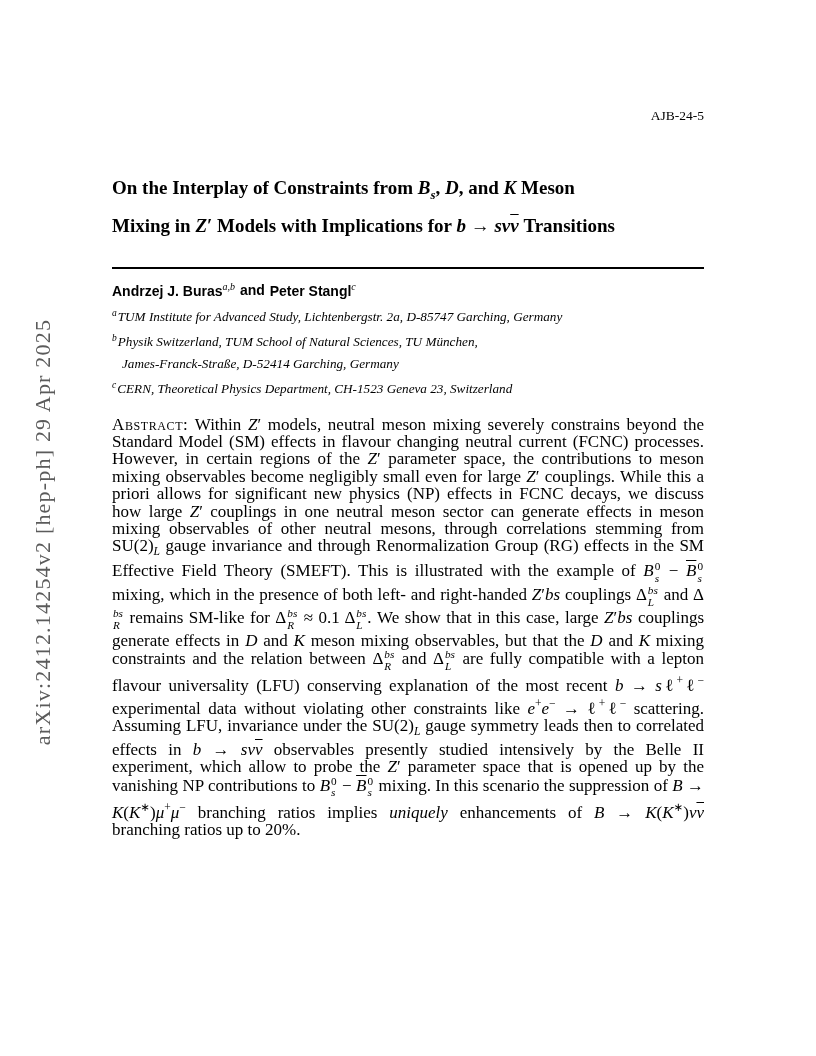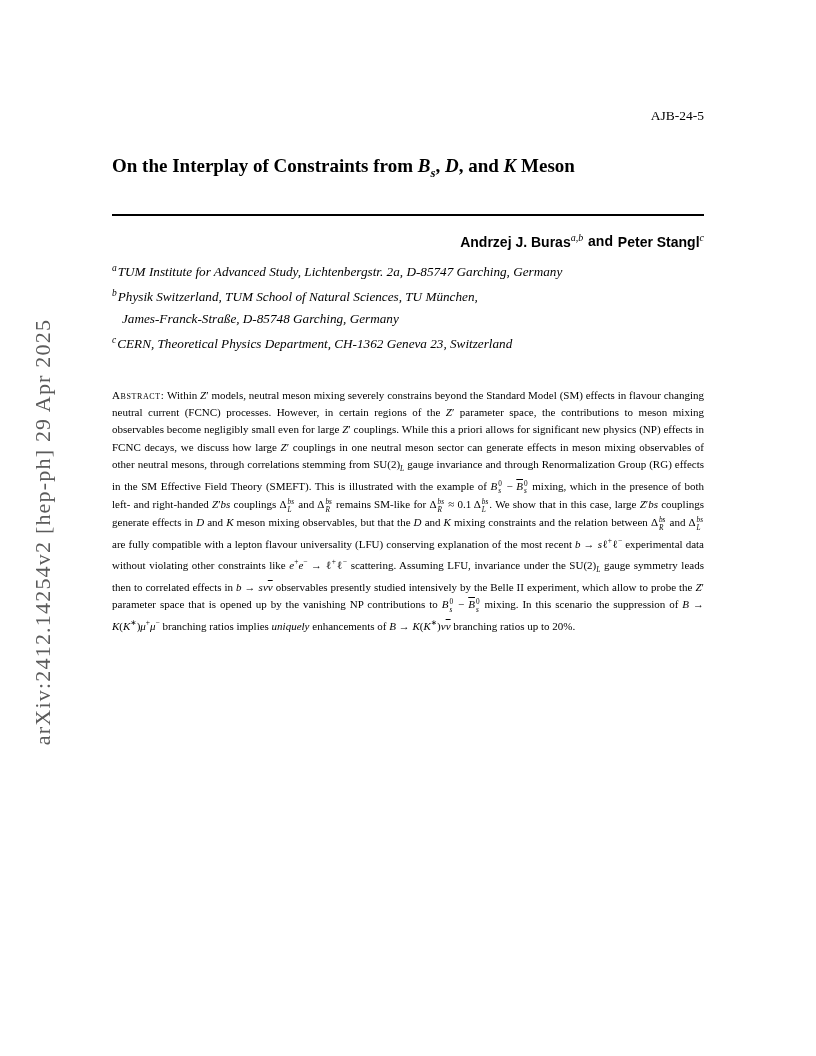--- a/index.html
+++ b/index.html
@@ -29,38 +29,37 @@
     top: 0;
     width: 592px;
   }
   .report-numbers {
     margin-top: 106px;
     text-align: right;
     font-size: 13.5px;
     line-height: 20px;
   }
   .title {
-    margin-top: 24px;
+    margin-top: 46px;
     font-size: 19px;
     font-weight: bold;
     line-height: 31px;
   }
   .title .title-line { white-space: nowrap; }
   .title-rule {
     margin-top: 26px;
     border: none;
     border-top: 2px solid #000;
     height: 0;
   }
   .authors {
     font-family: "Liberation Sans", sans-serif;
     font-weight: bold;
     font-size: 14px;
-    line-height: 28px;
-    text-align: right;
+    line-height: 20px;
   }
   .auth-sup {
     font-family: "Liberation Serif", serif;
     font-style: italic;
     font-weight: normal;
     font-size: 10px;
     vertical-align: super;
   }
   .authors .connector { margin: 0 1px; }
   .affiliations {
@@ -69,22 +68,22 @@
     font-size: 13.2px;
     line-height: 21.5px;
   }
   .aff-line.cont { padding-left: 10px; }
   .aff-marker {
     font-size: 9.5px;
     vertical-align: super;
     margin-right: 1px;
   }
   .abstract {
-    margin-top: 32px;
-    font-size: 11px;
+    margin-top: 16px;
+    font-size: 17px;
     line-height: 17.4px;
     text-align: justify;
   }
   .abs-label {
     font-variant: small-caps;
     letter-spacing: 0.6px;
   }
   i { font-style: italic; }
   sup { font-size: 68%; }
   sub { font-size: 68%; }
@@ -108,33 +107,34 @@
   <div class="arxiv-stamp">arXiv:2412.14254v2  [hep-ph]  29 Apr 2025</div>
 
   <div class="content">
 
     <div class="report-numbers">
       <div>AJB-24-5</div>
     </div>
 
     <h1 class="title">
       <div class="title-line">On the Interplay of Constraints from <i>B</i><sub><i>s</i></sub>, <i>D</i>, and <i>K</i> Meson</div>
+      <div class="title-line">Mixing in <i>Z</i>′ Models with Implications for <i>b</i> → <i>sν</i><span class="ov"><i>ν</i></span> Transitions</div>
     </h1>
 
     <hr class="title-rule">
 
     <div class="authors">
       <span class="author">Andrzej J. Buras</span><sup class="auth-sup">a,b</sup>
       <span class="connector">and</span>
       <span class="author">Peter Stangl</span><sup class="auth-sup">c</sup>
     </div>
 
     <div class="affiliations">
       <div class="aff-line"><sup class="aff-marker">a</sup><span class="aff-text">TUM Institute for Advanced Study, Lichtenbergstr. 2a, D-85747 Garching, Germany</span></div>
       <div class="aff-line"><sup class="aff-marker">b</sup><span class="aff-text">Physik Switzerland, TUM School of Natural Sciences, TU München,</span></div>
-      <div class="aff-line cont"><span class="aff-text">James-Franck-Straße, D-85748 Garching, Germany</span></div>
-      <div class="aff-line"><sup class="aff-marker">c</sup><span class="aff-text">CERN, Theoretical Physics Department, CH-1362 Geneva 23, Switzerland</span></div>
+      <div class="aff-line cont"><span class="aff-text">James-Franck-Straße, D-52414 Garching, Germany</span></div>
+      <div class="aff-line"><sup class="aff-marker">c</sup><span class="aff-text">CERN, Theoretical Physics Department, CH-1523 Geneva 23, Switzerland</span></div>
     </div>
 
     <p class="abstract"><span class="abs-label">Abstract:</span> <span class="abs-body">Within <i>Z</i>′ models, neutral meson mixing severely constrains beyond the Standard Model (SM) effects in flavour changing neutral current (FCNC) processes. However, in certain regions of the <i>Z</i>′ parameter space, the contributions to meson mixing observables become negligibly small even for large <i>Z</i>′ couplings. While this a priori allows for significant new physics (NP) effects in FCNC decays, we discuss how large <i>Z</i>′ couplings in one neutral meson sector can generate effects in meson mixing observables of other neutral mesons, through correlations stemming from SU(2)<sub><i>L</i></sub> gauge invariance and through Renormalization Group (RG) effects in the SM Effective Field Theory (SMEFT). This is illustrated with the example of <i>B</i><span class="scr"><span class="up">0</span><span class="dn"><i>s</i></span></span> − <span class="ov"><i>B</i></span><span class="scr"><span class="up">0</span><span class="dn"><i>s</i></span></span> mixing, which in the presence of both left- and right-handed <i>Z</i>′<i>bs</i> couplings Δ<span class="scr"><span class="up"><i>bs</i></span><span class="dn"><i>L</i></span></span> and Δ<span class="scr"><span class="up"><i>bs</i></span><span class="dn"><i>R</i></span></span> remains SM-like for Δ<span class="scr"><span class="up"><i>bs</i></span><span class="dn"><i>R</i></span></span> ≈ 0.1 Δ<span class="scr"><span class="up"><i>bs</i></span><span class="dn"><i>L</i></span></span>. We show that in this case, large <i>Z</i>′<i>bs</i> couplings generate effects in <i>D</i> and <i>K</i> meson mixing observables, but that the <i>D</i> and <i>K</i> mixing constraints and the relation between Δ<span class="scr"><span class="up"><i>bs</i></span><span class="dn"><i>R</i></span></span> and Δ<span class="scr"><span class="up"><i>bs</i></span><span class="dn"><i>L</i></span></span> are fully compatible with a lepton flavour universality (LFU) conserving explanation of the most recent <i>b</i> → <i>s</i>ℓ<sup>+</sup>ℓ<sup>−</sup> experimental data without violating other constraints like <i>e</i><sup>+</sup><i>e</i><sup>−</sup> → ℓ<sup>+</sup>ℓ<sup>−</sup> scattering. Assuming LFU, invariance under the SU(2)<sub><i>L</i></sub> gauge symmetry leads then to correlated effects in <i>b</i> → <i>sν</i><span class="ov"><i>ν</i></span> observables presently studied intensively by the Belle II experiment, which allow to probe the <i>Z</i>′ parameter space that is opened up by the vanishing NP contributions to <i>B</i><span class="scr"><span class="up">0</span><span class="dn"><i>s</i></span></span> − <span class="ov"><i>B</i></span><span class="scr"><span class="up">0</span><span class="dn"><i>s</i></span></span> mixing. In this scenario the suppression of <i>B</i> → <i>K</i>(<i>K</i><sup>∗</sup>)<i>μ</i><sup>+</sup><i>μ</i><sup>−</sup> branching ratios implies <i>uniquely</i> enhancements of <i>B</i> → <i>K</i>(<i>K</i><sup>∗</sup>)<i>ν</i><span class="ov"><i>ν</i></span> branching ratios up to 20%.</span></p>
 
   </div>
 </div>
 
 </body></html>

